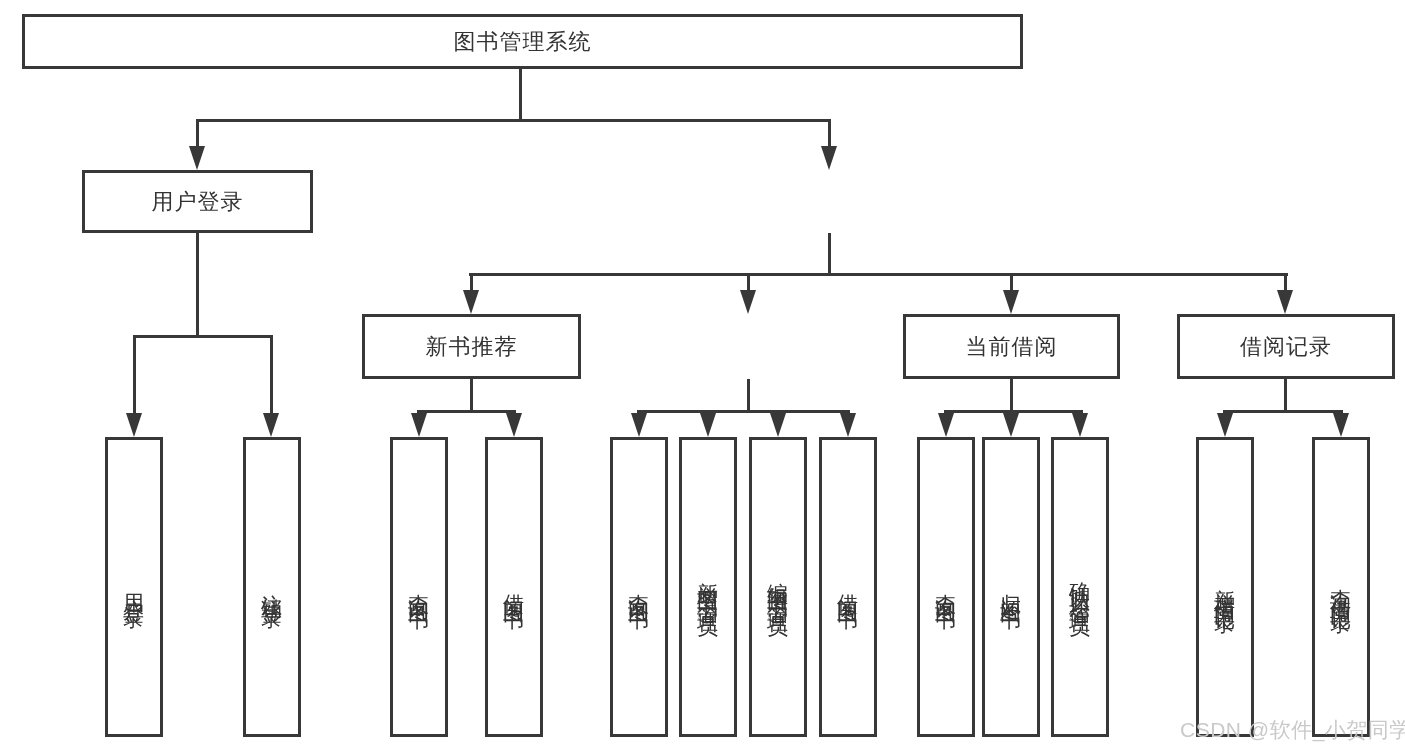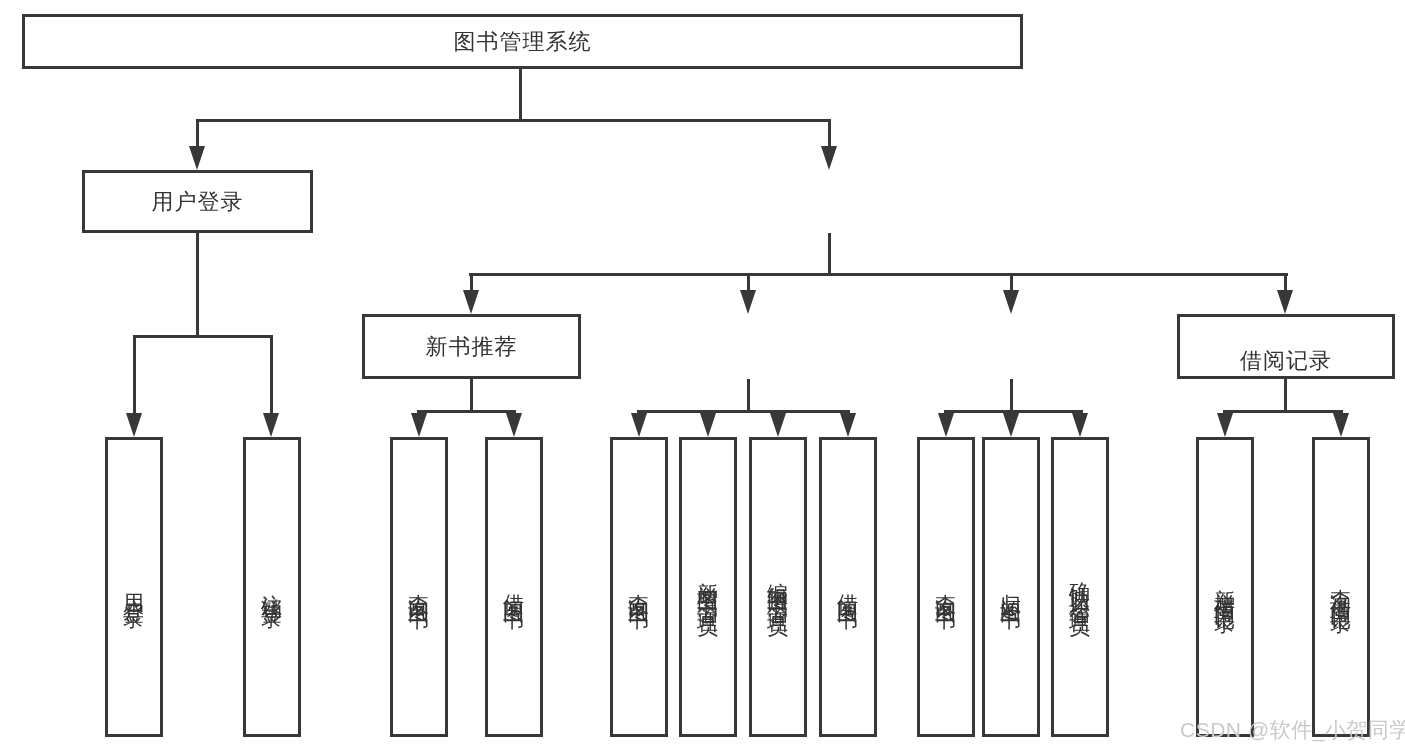--- a/index.html
+++ b/index.html
@@ -74,21 +74,24 @@
     <span>图书管理系统</span>
   </div>
 
   <div class="node" style="left:82px;top:170px;width:231px;height:63px;">
     <span>用户登录</span>
   </div>
 
   <div class="node" style="left:362px;top:314px;width:219px;height:65px;">
     <span>新书推荐</span>
   </div>
-  <div class="node" style="left:1177px;top:314px;width:218px;height:65px;align-items:flex-end;">
+  <div class="node" style="left:903px;top:314px;width:217px;height:65px;">
+    <span>当前借阅</span>
+  </div>
+  <div class="node" style="left:1177px;top:314px;width:218px;height:65px;">
     <span>借阅记录</span>
   </div>
 
   <div class="leaf" style="left:105px;">
     <span>用户登录</span>
   </div>
   <div class="leaf" style="left:243px;">
     <span>注销登录</span>
   </div>
 

